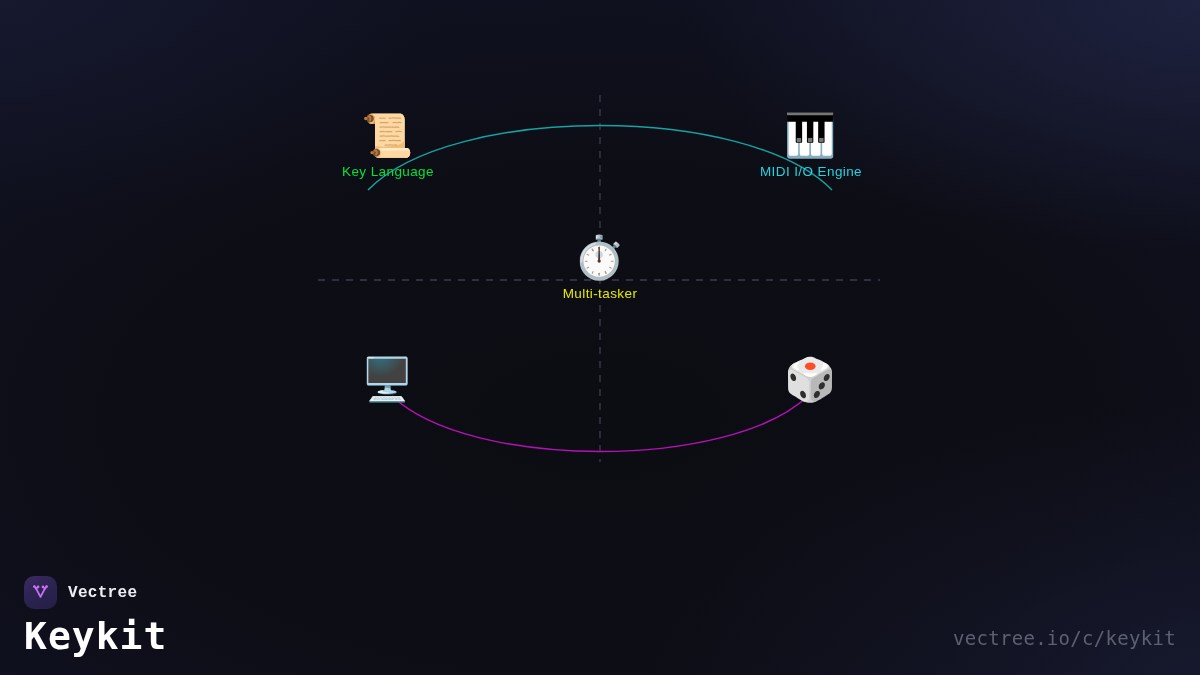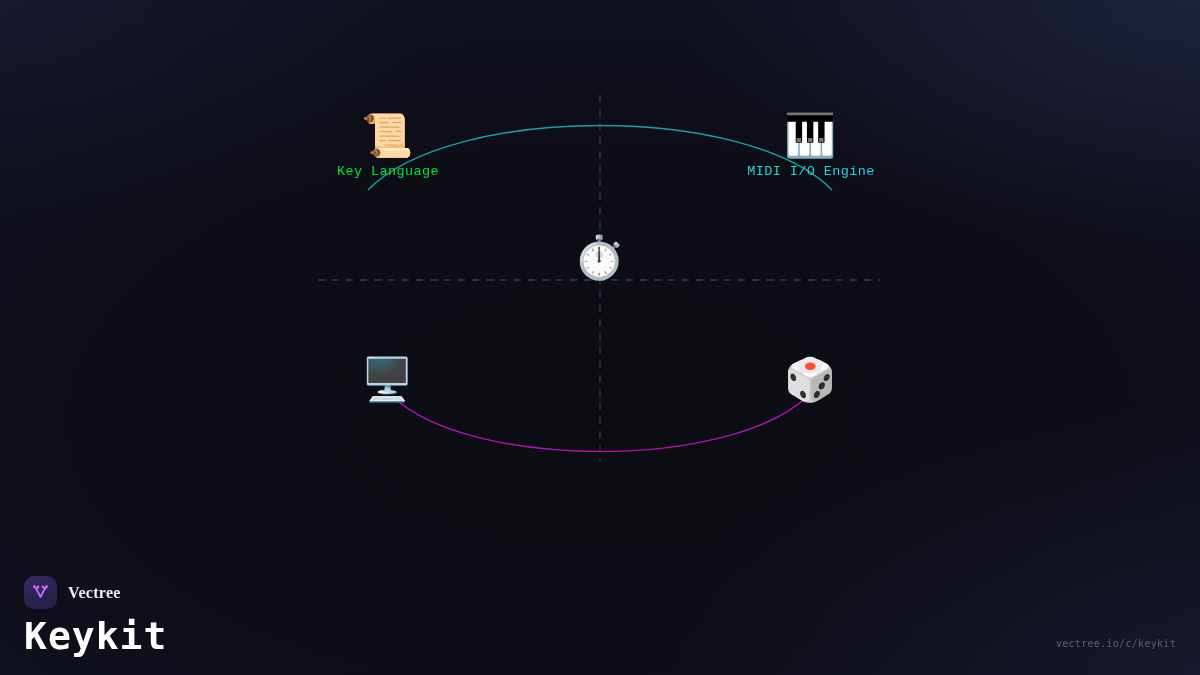--- a/index.html
+++ b/index.html
@@ -47,21 +47,21 @@
     user-select:none;
   }
   .node .glyph {
     font-family:"DejaVu Sans", sans-serif;
     font-size:42px;
     line-height:52px;
     height:52px;
     display:block;
   }
   .node .caption {
-    font-family:Liberation Mono, monospace;
+    font-family:Liberation Sans, sans-serif;
     font-size:13.5px;
     letter-spacing:.4px;
     white-space:nowrap;
     display:block;
     margin-top:2px;
   }
 
   
   #brand {
     position:absolute;
@@ -69,41 +69,41 @@
   }
   .brand-row { display:flex; align-items:center; gap:11px; }
   .logo-badge {
     width:33px; height:33px;
     border-radius:10px;
     background:linear-gradient(150deg,#3b2a63 0%,#2a2350 52%,#241f46 100%);
     display:flex; align-items:center; justify-content:center;
     flex:0 0 auto;
   }
   .brand-name {
-    font-family:Liberation Serif, serif;
+    font-family:Liberation Mono, monospace;
     font-size:16px;
     font-weight:bold;
     color:#edeef4;
     letter-spacing:.3px;
   }
   #page-title {
     font-family:"DejaVu Sans Mono", monospace;
     font-size:38px;
     font-weight:bold;
     color:#ffffff;
     letter-spacing:1px;
     margin-top:8px;
     line-height:1.05;
     text-align:center;
   }
   #site-url {
     position:absolute;
     right:24px; bottom:26px;
     font-family:"DejaVu Sans Mono", monospace;
-    font-size:10px;
+    font-size:19px;
     color:#5d6070;
     letter-spacing:.3px;
   }
 </style>
 </head>
 <body>
 
 <div id="stage">
 
   <svg id="lines" viewBox="0 0 1200 675" xmlns="http://www.w3.org/2000/svg">
@@ -118,20 +118,21 @@
     <span class="caption" style="color: rgb(0, 227, 60);">Key Language</span>
   </div>
 
   <div class="node" id="node-1" style="left: 811px; top: 110px;">
     <span class="glyph">🎹</span>
     <span class="caption" style="color: rgb(34, 211, 224); text-align: center;">MIDI I/O Engine</span>
   </div>
 
   <div class="node" id="node-2" style="left: 600px; top: 232px;">
     <span class="glyph">⏱️</span>
+    <span class="caption" style="color: rgb(232, 232, 0);">Multi-tasker</span>
   </div>
 
   <div class="node" id="node-3" style="left: 388px; top: 354px;">
     <span class="glyph">🖥️</span>
   </div>
 
   <div class="node" id="node-4" style="left: 811px; top: 354px;">
     <span class="glyph">🎲</span>
   </div>
 

